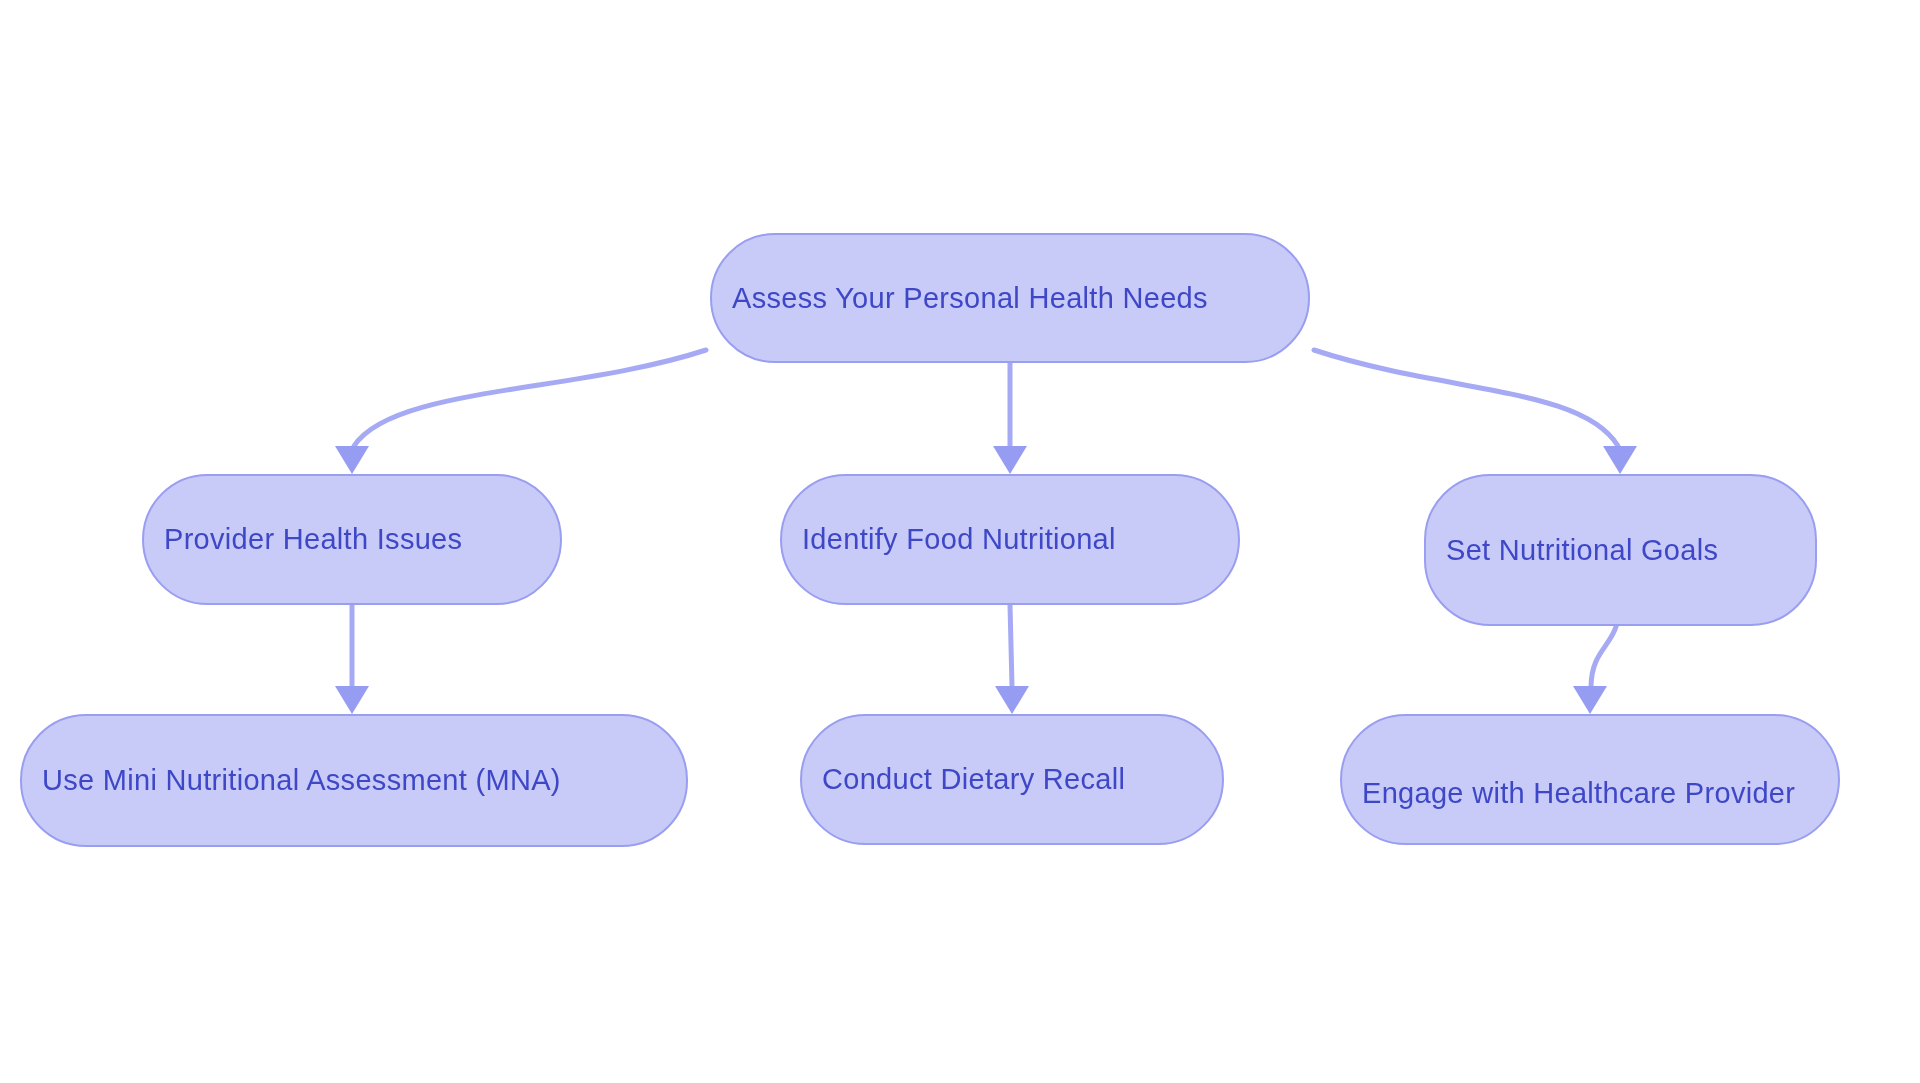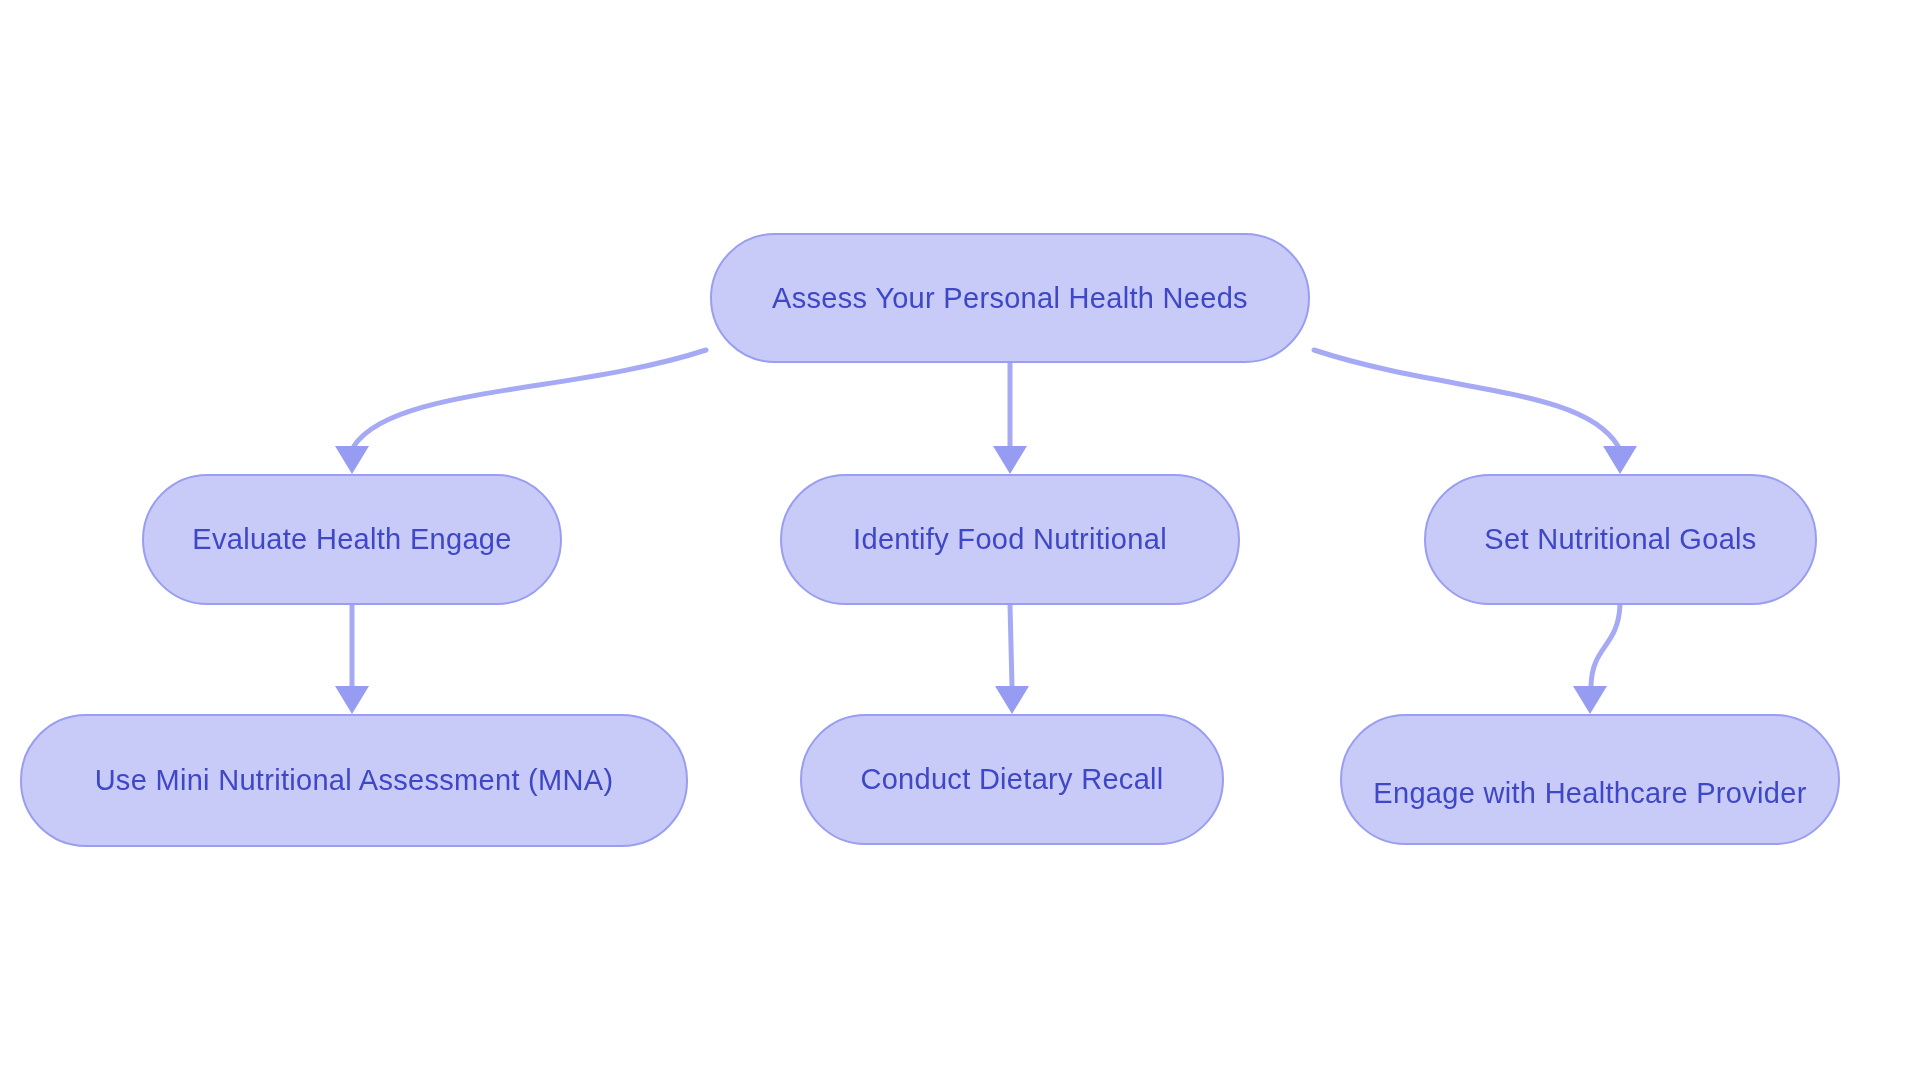--- a/index.html
+++ b/index.html
@@ -23,21 +23,21 @@
     height: 1083px;
   }
   .node {
     position: absolute;
     box-sizing: border-box;
     border-radius: 66px;
     border: 2px solid #a21caf;
     background: #c8caf8;
     display: flex;
     align-items: center;
-    justify-content: center;
+    justify-content: flex-start;
     text-align: center;
   }
   .node span {
     display: block;
     padding: 0 20px;
     font-size: 29px;
     font-weight: 400;
     letter-spacing: 0.3px;
     color: #3e47c6;
     white-space: nowrap;
@@ -59,26 +59,26 @@
       <path d="M 1010 605 L 1012 686" fill="none" stroke="#a6aaf4" stroke-width="5" stroke-linecap="round"></path>
       <polygon points="995,686 1029,686 1012,714" fill="#969cf1"></polygon>
       <path d="M 1620 605 C 1618 648, 1592 645, 1591 686" fill="none" stroke="#a6aaf4" stroke-width="5" stroke-linecap="round"></path>
       <polygon points="1573,686 1607,686 1590,714" fill="#969cf1"></polygon>
     </svg>
   <div id="node-layer">
       <div class="node" style="left: 710px; top: 233px; width: 600px; height: 130px; background: rgb(200, 202, 248); border-color: rgb(153, 158, 241);">
         <span style="color: rgb(62, 71, 198);">Assess Your Personal Health Needs</span>
       </div>
       <div class="node" style="left: 142px; top: 474px; width: 420px; height: 131px; background: rgb(200, 202, 248); border-color: rgb(153, 158, 241);">
-        <span style="color: rgb(62, 71, 198);">Evaluate Health Engage</span>
+        <span style="color: rgb(62, 71, 198);">Provider Health Issues</span>
       </div>
       <div class="node" style="left: 780px; top: 474px; width: 460px; height: 131px; background: rgb(200, 202, 248); border-color: rgb(153, 158, 241);">
         <span style="color: rgb(62, 71, 198);">Identify Food Nutritional</span>
       </div>
-      <div class="node" style="left: 1424px; top: 474px; width: 393px; height: 131px; background: rgb(200, 202, 248); border-color: rgb(153, 158, 241);">
+      <div class="node" style="left: 1424px; top: 474px; width: 393px; height: 152px; background: rgb(200, 202, 248); border-color: rgb(153, 158, 241);">
         <span style="color: rgb(62, 71, 198);">Set Nutritional Goals</span>
       </div>
       <div class="node" style="left: 20px; top: 714px; width: 668px; height: 133px; background: rgb(200, 202, 248); border-color: rgb(153, 158, 241);">
         <span style="color: rgb(62, 71, 198);">Use Mini Nutritional Assessment (MNA)</span>
       </div>
       <div class="node" style="left: 800px; top: 714px; width: 424px; height: 131px; background: rgb(200, 202, 248); border-color: rgb(153, 158, 241);">
         <span style="color: rgb(62, 71, 198);">Conduct Dietary Recall</span>
       </div>
       <div class="node" style="left: 1340px; top: 714px; width: 500px; height: 131px; background: rgb(200, 202, 248); border-color: rgb(153, 158, 241);">
         <span style="color: rgb(62, 71, 198); margin-top: 28px;">Engage with Healthcare Provider</span>

